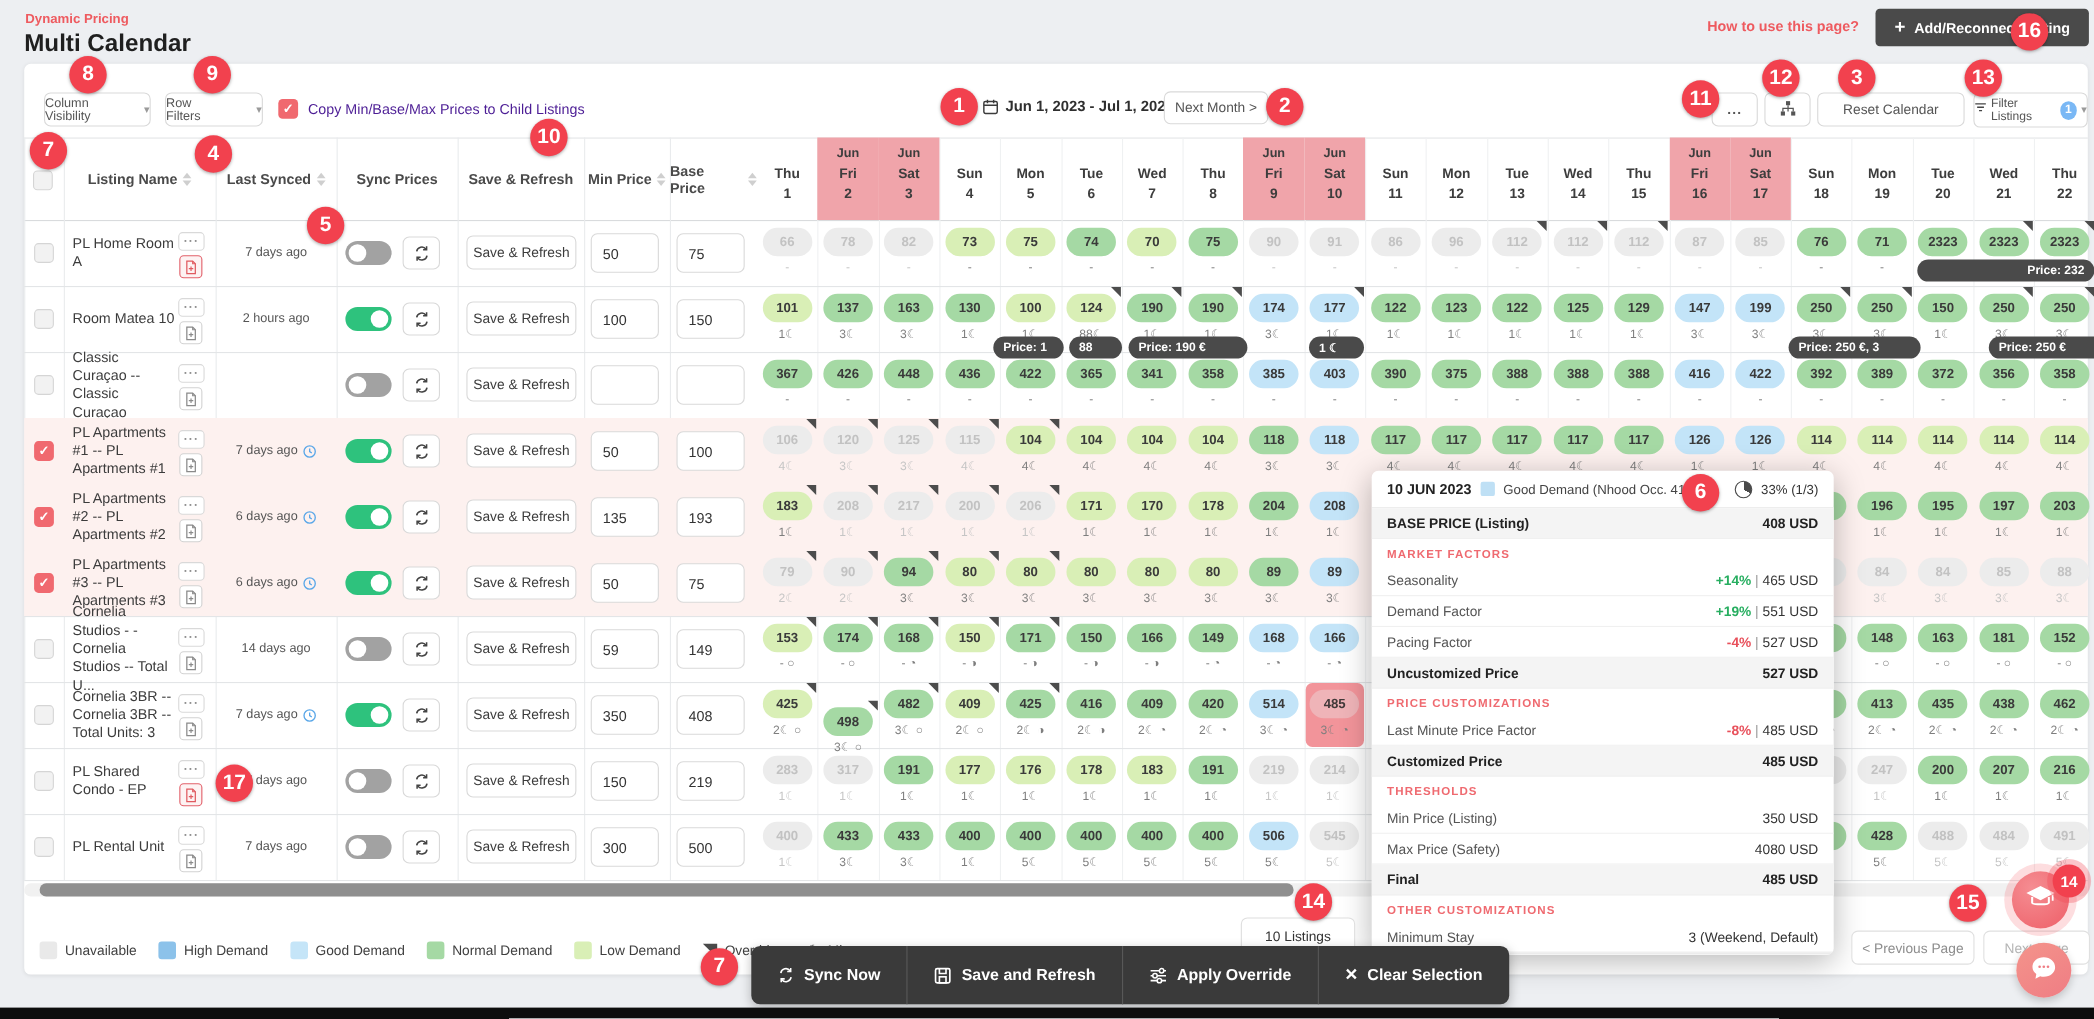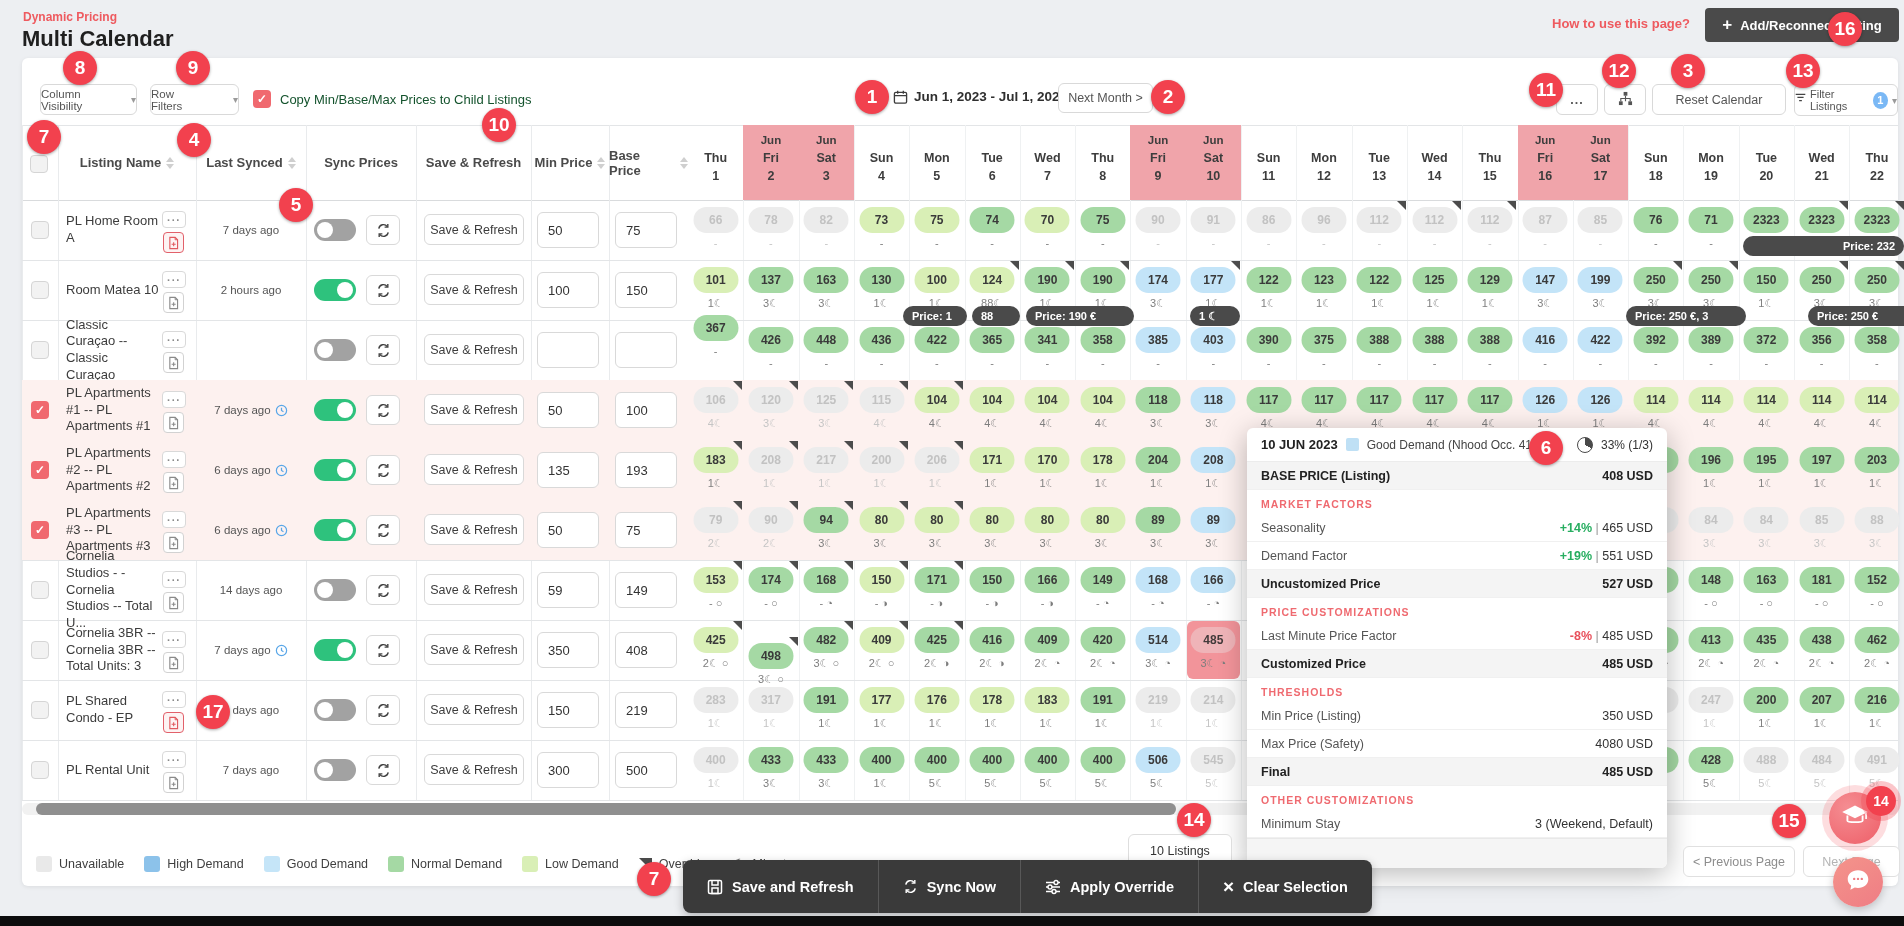--- a/index.html
+++ b/index.html
@@ -11,21 +11,21 @@
   .page-title { left:22px; top:26px; font-size:22px; font-weight:bold; color:#1f1f1f; }
   .help-link { top:16px; right:214px; font-size:13px; font-weight:bold; color:#ee5a5f; }
   .add-btn { left:1705px; top:8px; width:194px; height:34px; background:#4a4a4a; color:#fff; border-radius:4px;
              font-size:13px; font-weight:bold; display:flex; align-items:center; justify-content:center; gap:8px; }
   .btn { background:#fff; border:1px solid #d9d9d9; border-radius:6px; font-size:12.5px; color:#555;
          display:flex; align-items:center; justify-content:center; gap:6px; }
   .caret { color:#9a9a9a; font-size:10px; }
   .chk { width:18px; height:18px; border-radius:4px; }
   .chk.on { background:#f0696f; color:#fff; font-size:12px; text-align:center; line-height:18px; font-weight:bold; }
   .chk.off { background:#f2f2f2; border:1px solid #d5d5d5; }
-  .lbl { font-size:13px; color:#14532d; }
+  .lbl { font-size:13px; color:#4c1d95; }
   .date-txt { font-size:13.5px; font-weight:bold; color:#2f2f2f; }
   
   .hline { background:#e3e5e7; height:1px; }
   .vline { background:#e9ebed; width:1px; }
   .hdr-cell { font-size:13px; font-weight:bold; color:#4a4a4a; display:flex; align-items:center; justify-content:center; gap:5px; }
   .sort { display:inline-flex; flex-direction:column; gap:2px; }
   .sort i { width:0; height:0; border-left:4px solid transparent; border-right:4px solid transparent; }
   .sort .up { border-bottom:5px solid #cfcfcf; } .sort .dn { border-top:5px solid #cfcfcf; }
   .day-hdr { top:125px; height:75px; text-align:center; font-weight:bold; color:#3d3d3d; }
   .day-hdr.wknd { background:#f0a4aa; }
@@ -614,21 +614,21 @@
       <svg width="15" height="15" viewBox="0 0 16 16">
         <path d="M3 6a5 5 0 0 1 9-2.2" fill="none" stroke="#444" stroke-width="1.5"></path>
         <path d="M12.6 1v3.4H9.2" fill="none" stroke="#444" stroke-width="1.5"></path>
         <path d="M13 10a5 5 0 0 1-9 2.2" fill="none" stroke="#444" stroke-width="1.5"></path>
         <path d="M3.4 15v-3.4h3.4" fill="none" stroke="#444" stroke-width="1.5"></path>
       </svg>
     </div>
     <div class="save-btn" style="position: absolute; left: 424px; top: 334px;">Save &amp; Refresh</div>
     <input class="price-in abs" style="position: absolute; left: 537px; top: 332px;">
     <input class="price-in abs" style="position: absolute; left: 615px; top: 332px;">
-    <div class="cell" style="position: absolute; left: 688px; top: 308px; width: 55.3px; height: 64px;">
+    <div class="cell" style="position: absolute; left: 688px; top: 320px; width: 55.3px; height: 64px;">
       <span class="pill n">367</span>
       <span class="sub ">-</span>
     </div>
     <div class="cell" style="position: absolute; left: 743.3px; top: 320px; width: 55.3px; height: 60px;">
       <span class="pill n">426</span>
       <span class="sub ">-</span>
     </div>
     <div class="cell" style="position: absolute; left: 798.6px; top: 320px; width: 55.3px; height: 60px;">
       <span class="pill n">448</span>
       <span class="sub ">-</span>
@@ -1485,20 +1485,24 @@
         <span class="v">408 USD</span>
       </div>
       <div class="pp-sec">MARKET FACTORS</div>
       <div class="pp-row">
         <span class="l">Seasonality</span>
         <span class="v"><span class="pct-g">+14%</span><span class="pct-sep"> | </span>465 USD</span>
       </div>
       <div class="pp-row">
         <span class="l">Demand Factor</span>
         <span class="v"><span class="pct-g">+19%</span><span class="pct-sep"> | </span>551 USD</span>
+      </div>
+      <div class="pp-row">
+        <span class="l">Pacing Factor</span>
+        <span class="v"><span class="pct-r">-4%</span><span class="pct-sep"> | </span>527 USD</span>
       </div>
       <div class="pp-row strong">
         <span class="l">Uncustomized Price</span>
         <span class="v">527 USD</span>
       </div>
       <div class="pp-sec">PRICE CUSTOMIZATIONS</div>
       <div class="pp-row">
         <span class="l">Last Minute Price Factor</span>
         <span class="v"><span class="pct-r">-8%</span><span class="pct-sep"> | </span>485 USD</span>
       </div>
@@ -1559,38 +1563,38 @@
       <span>Overrides</span>
     </div>
     <div class="lg-item">
       <span class="lg-moon">☾</span>
       <span>Min-stay</span>
     </div>
   </div>
 <div class="abs abar" id="actionbar-root">
     <div class="ab-btn">
       <span style="display:inline-flex;">
-        <svg width="16" height="16" viewBox="0 0 16 16">
-          <rect x="1.5" y="1.5" width="13" height="13" rx="1.5" fill="none" stroke="#fff" stroke-width="1.5"></rect>
-          <path d="M5 1.5V6h6V1.5" fill="none" stroke="#fff" stroke-width="1.5"></path>
-          <rect x="5" y="9" width="6" height="5.5" fill="none" stroke="#fff" stroke-width="1.5"></rect>
-        </svg>
-      </span>
-      <span>Save and Refresh</span>
-    </div>
-    <div class="ab-btn">
-      <span style="display:inline-flex;">
         <svg width="15" height="15" viewBox="0 0 16 16">
           <path d="M3 6a5 5 0 0 1 9-2.2" fill="none" stroke="#fff" stroke-width="1.5"></path>
           <path d="M12.6 1v3.4H9.2" fill="none" stroke="#fff" stroke-width="1.5"></path>
           <path d="M13 10a5 5 0 0 1-9 2.2" fill="none" stroke="#fff" stroke-width="1.5"></path>
           <path d="M3.4 15v-3.4h3.4" fill="none" stroke="#fff" stroke-width="1.5"></path>
         </svg>
       </span>
       <span>Sync Now</span>
+    </div>
+    <div class="ab-btn">
+      <span style="display:inline-flex;">
+        <svg width="16" height="16" viewBox="0 0 16 16">
+          <rect x="1.5" y="1.5" width="13" height="13" rx="1.5" fill="none" stroke="#fff" stroke-width="1.5"></rect>
+          <path d="M5 1.5V6h6V1.5" fill="none" stroke="#fff" stroke-width="1.5"></path>
+          <rect x="5" y="9" width="6" height="5.5" fill="none" stroke="#fff" stroke-width="1.5"></rect>
+        </svg>
+      </span>
+      <span>Save and Refresh</span>
     </div>
     <div class="ab-btn">
       <span style="display:inline-flex;">
         <svg width="16" height="16" viewBox="0 0 16 16">
           <path d="M1 3.5h14M1 8h14M1 12.5h14" stroke="#fff" stroke-width="1.5"></path>
           <circle cx="11" cy="3.5" r="2" fill="#3a3a3a" stroke="#fff" stroke-width="1.4"></circle>
           <circle cx="5" cy="8" r="2" fill="#3a3a3a" stroke="#fff" stroke-width="1.4"></circle>
           <circle cx="9" cy="12.5" r="2" fill="#3a3a3a" stroke="#fff" stroke-width="1.4"></circle>
         </svg>
       </span>

